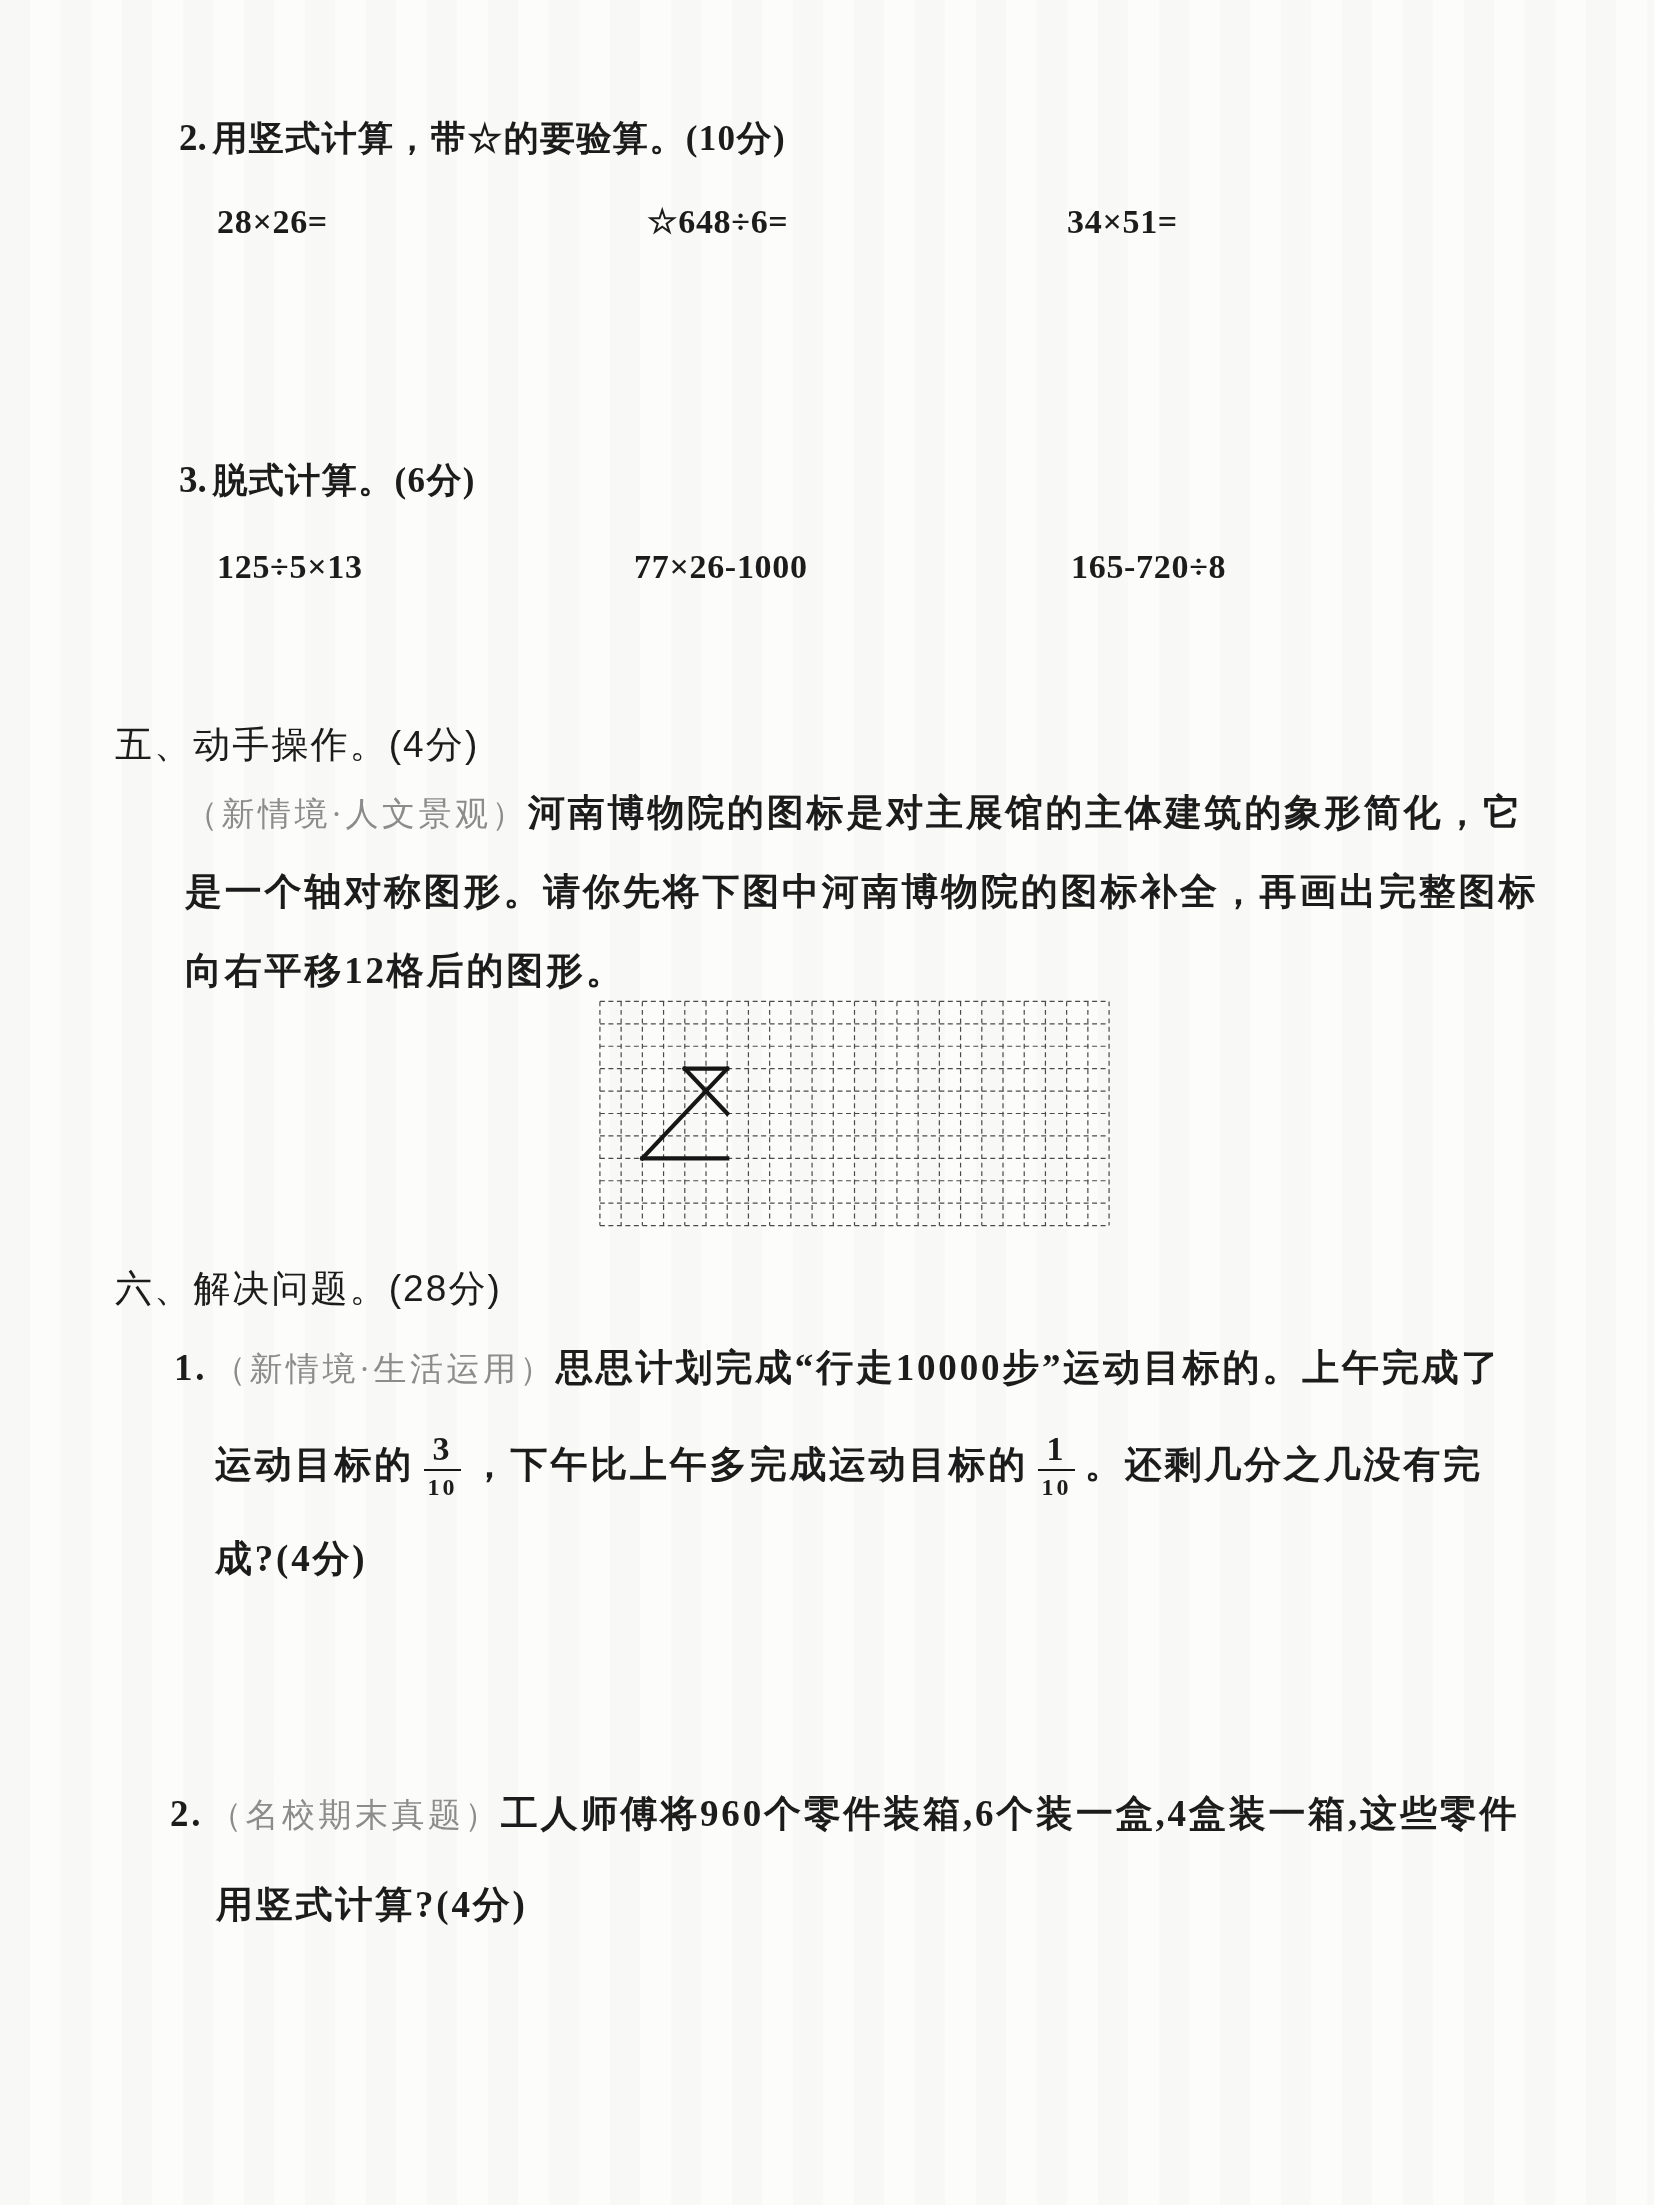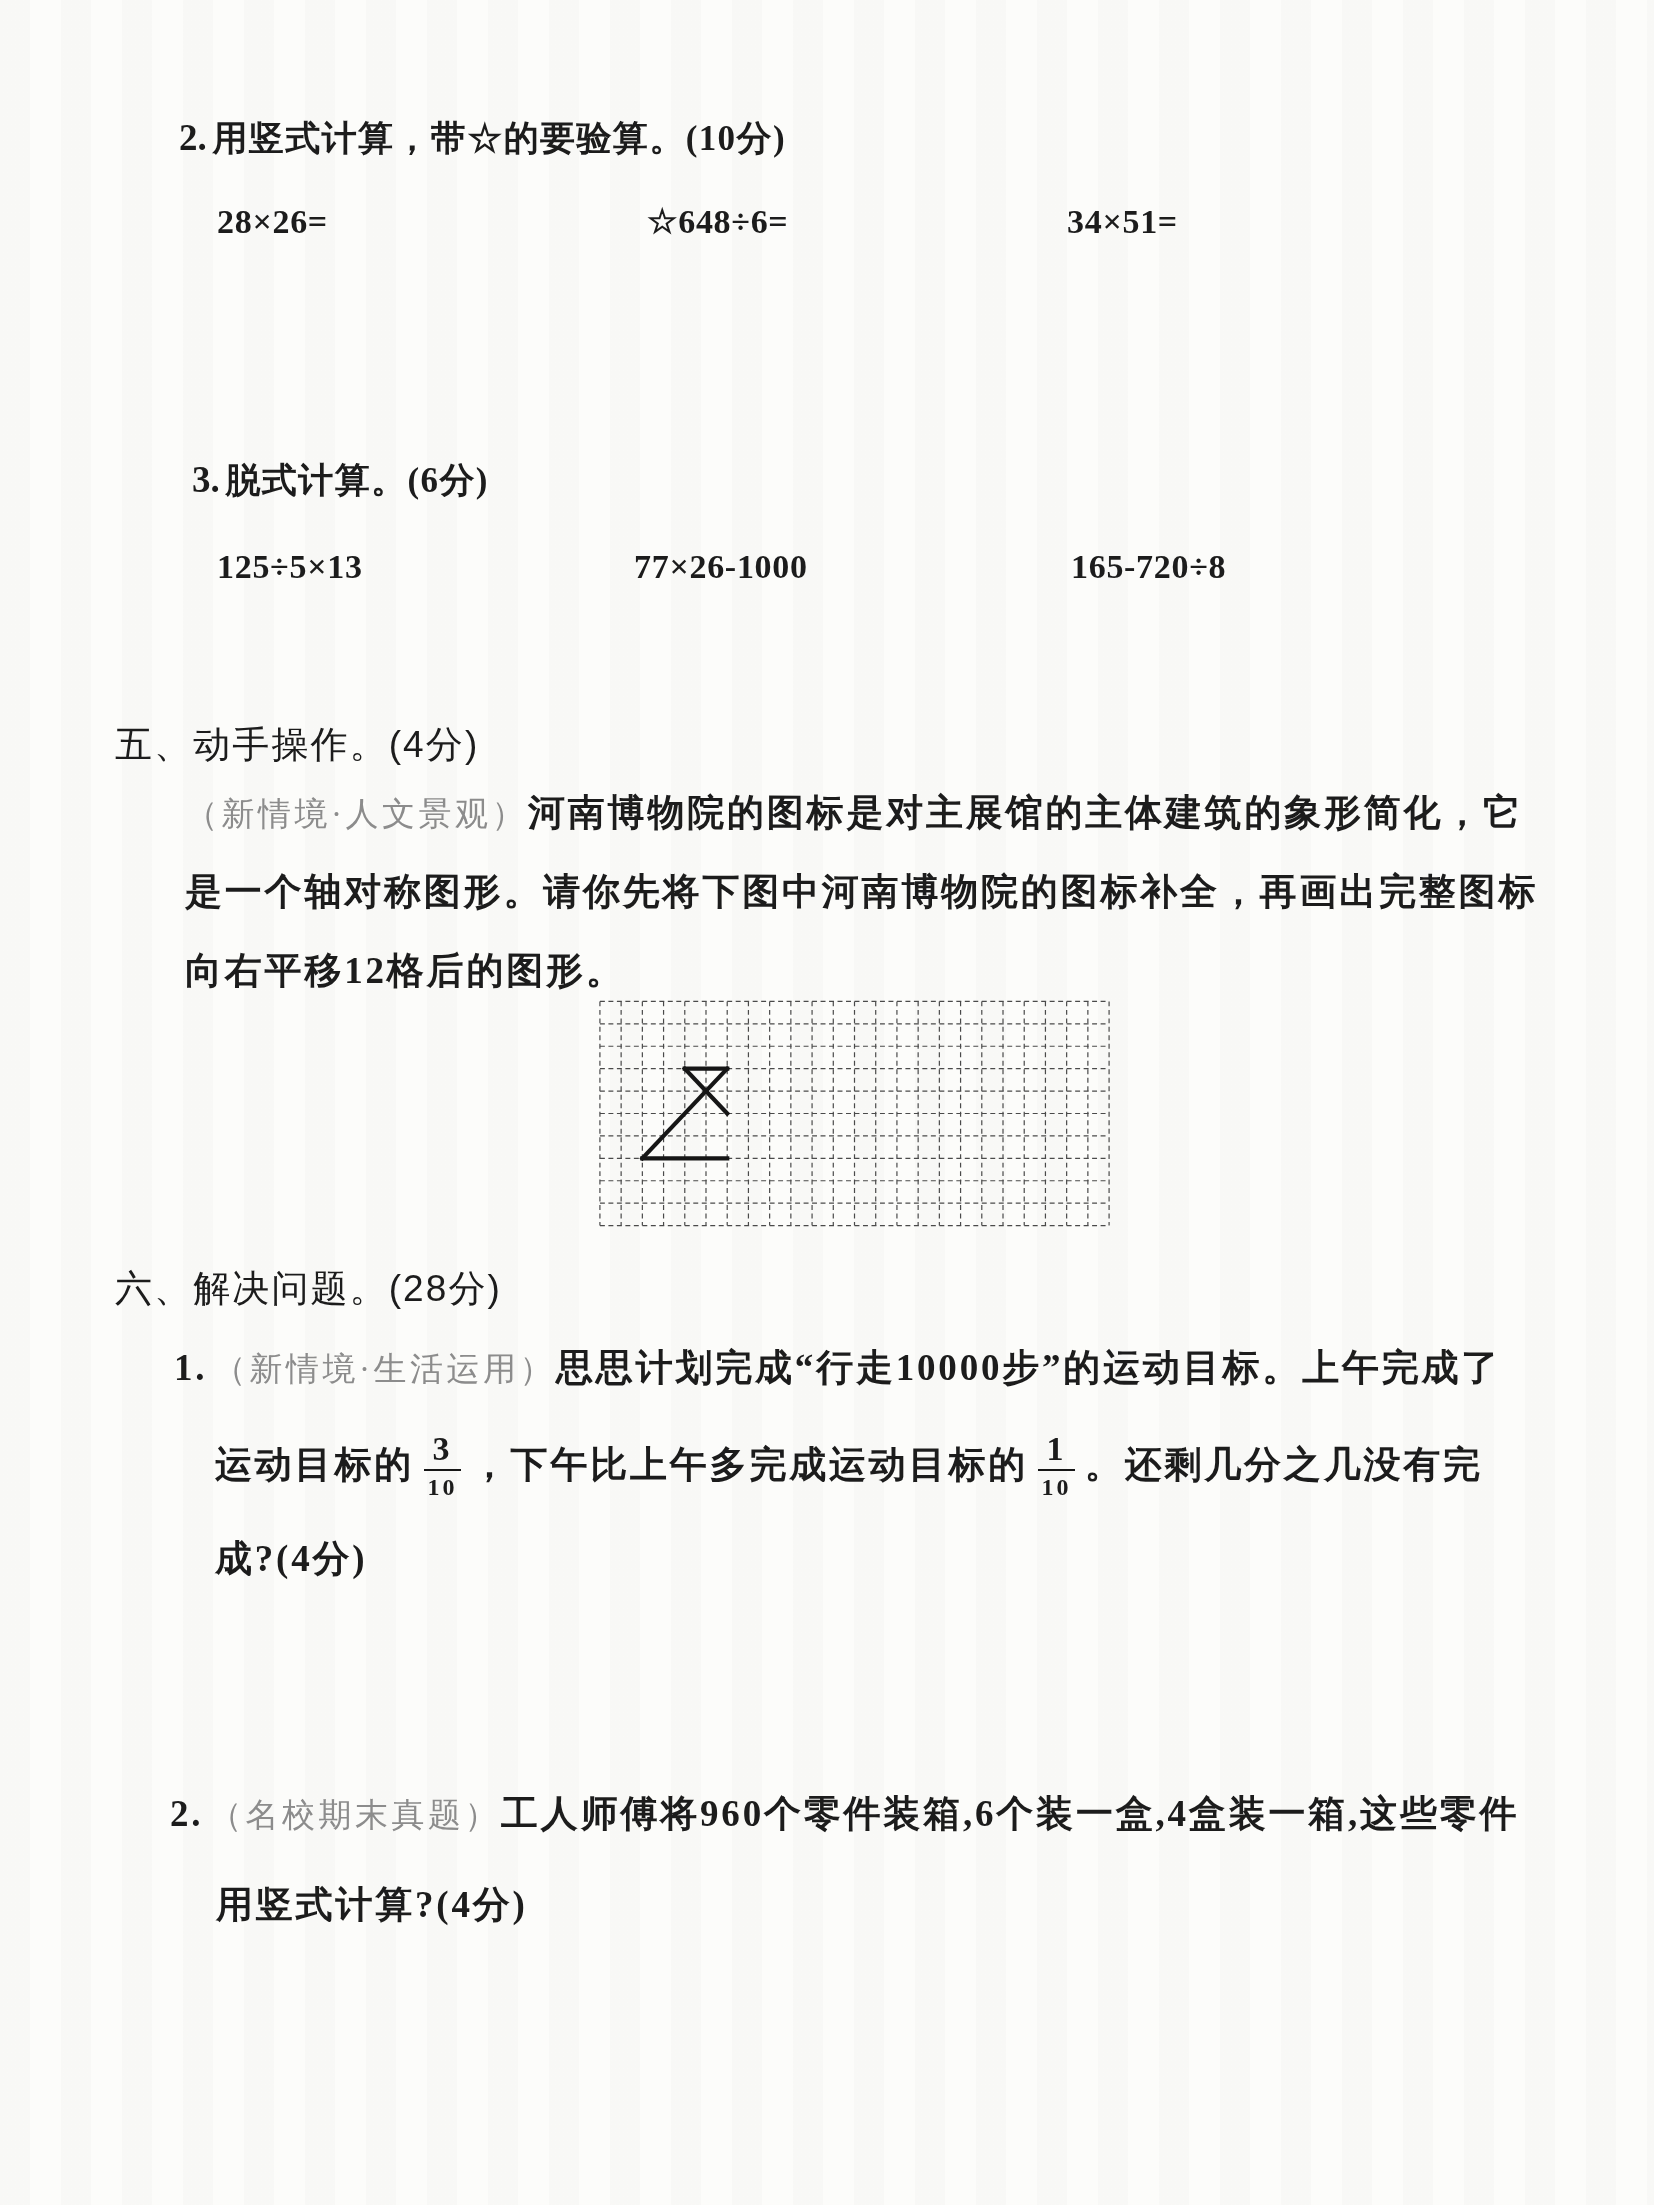--- a/index.html
+++ b/index.html
@@ -37,21 +37,21 @@
 
 <div class="page">
 
   <div class="abs" style="left:179px;top:117px;">
     <span class="q-num">2.</span><span class="q-title">用竖式计算，带☆的要验算。(10分)</span>
   </div>
   <div class="abs expr" style="left:217px;top:190px;">28×26=</div>
   <div class="abs expr" style="left:647px;top:190px;">☆648÷6=</div>
   <div class="abs expr" style="left:1067px;top:190px;">34×51=</div>
 
-  <div class="abs" style="left:179px;top:459px;margin-left:13px;">
+  <div class="abs" style="left:179px;top:459px;">
     <span class="q-num">3.</span><span class="q-title">脱式计算。(6分)</span>
   </div>
   <div class="abs expr" style="left:217px;top:535px;">125÷5×13</div>
   <div class="abs expr" style="left:634px;top:535px;">77×26-1000</div>
   <div class="abs expr" style="left:1071px;top:535px;">165-720÷8</div>
 
   <div class="abs sec-heading" style="left:115px;top:724px;">五、动手操作。(4分)</div>
   <div class="abs body-text" style="left:185px;top:792px;">
     <span class="tag" style="color: rgb(140, 140, 140);">（新情境·人文景观）</span><span>河南博物院的图标是对主展馆的主体建筑的象形简化，它</span>
   </div>
@@ -99,21 +99,21 @@
         <line x1="120" y1="95.1" x2="180" y2="95.1" stroke="#161616" stroke-width="6" stroke-linecap="square"></line>
         <line x1="120" y1="95.1" x2="180" y2="158.5" stroke="#161616" stroke-width="6" stroke-linecap="square"></line>
         <line x1="180" y1="95.1" x2="60" y2="221.9" stroke="#161616" stroke-width="6" stroke-linecap="square"></line>
         <line x1="60" y1="221.9" x2="180" y2="221.9" stroke="#161616" stroke-width="6" stroke-linecap="square"></line>
       </svg>
   </div>
 
   <div class="abs sec-heading" style="left:115px;top:1268px;">六、解决问题。(28分)</div>
 
   <div class="abs body-text" style="left:174px;top:1347px;">
-    <span class="q-num">1.</span><span class="tag" style="color: rgb(140, 140, 140);">（新情境·生活运用）</span><span>思思计划完成“行走10000步”的运动目标。上午完成了</span>
+    <span class="q-num">1.</span><span class="tag" style="color: rgb(140, 140, 140);">（新情境·生活运用）</span><span>思思计划完成“行走10000步”运动目标的。上午完成了</span>
   </div>
   <div class="abs body-text frac-line" style="left:215px;top:1402px;">
     <span>运动目标的</span>
     <span class="frac">
       <span class="num">3</span>
       <span class="den">10</span>
     </span>
     <span>，下午比上午多完成运动目标的</span>
     <span class="frac">
       <span class="num">1</span>

